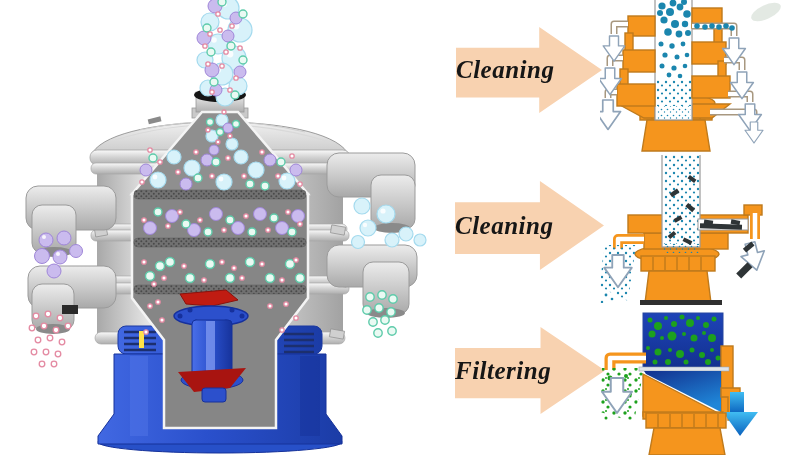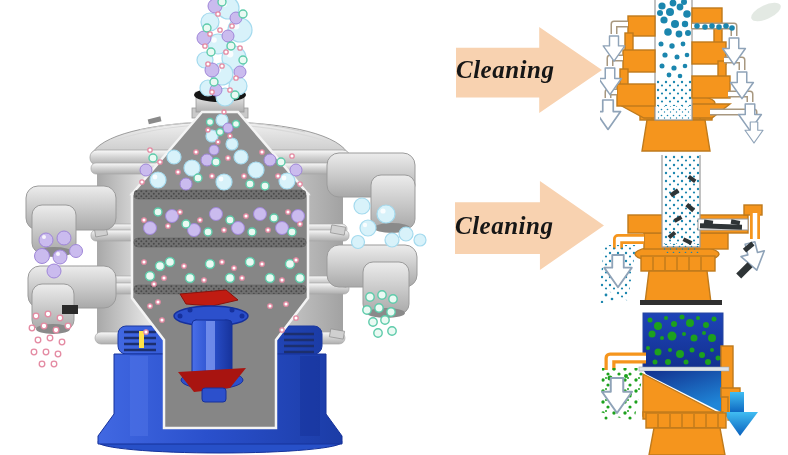--- a/index.html
+++ b/index.html
@@ -533,20 +533,23 @@
       <rect x="131" y="65" width="9" height="4.5" class="chunk" transform="rotate(10 135 67)"></rect>
     </g>
     <use href="#ha" class="ha" transform="translate(18,100) scale(1.15)"></use>
     <use href="#ha" class="ha" transform="translate(150,88) rotate(-14)"></use>
     <g>
       <rect x="143" y="90" width="11" height="5" class="chunk" transform="rotate(-40 148 92)"></rect>
       <rect x="136" y="112" width="16" height="7" class="chunk" transform="rotate(-45 144 115)"></rect>
     </g>
   </svg>
 
+  <div class="arrow" id="arrow-filtering">
+    <span class="lbl">Filtering</span>
+  </div>
   <svg id="dia-filtering" class="abs" width="188" height="155" viewBox="0 0 188 155">
     <rect x="40" y="0" width="82" height="5" fill="#2f2f2f"></rect>
     <g>
       <rect x="43" y="13" width="80" height="56" fill="url(#gTank)" stroke="#26469f"></rect>
       <circle class="gd" cx="50" cy="20" r="2.5"></circle>
         <circle class="gd" cx="58" cy="26" r="4"></circle>
         <circle class="gd" cx="66" cy="18" r="2"></circle>
       <circle class="gd" cx="74" cy="24" r="3"></circle>
         <circle class="gd" cx="82" cy="17" r="2.5"></circle>
         <circle class="gd" cx="90" cy="23" r="4"></circle>

